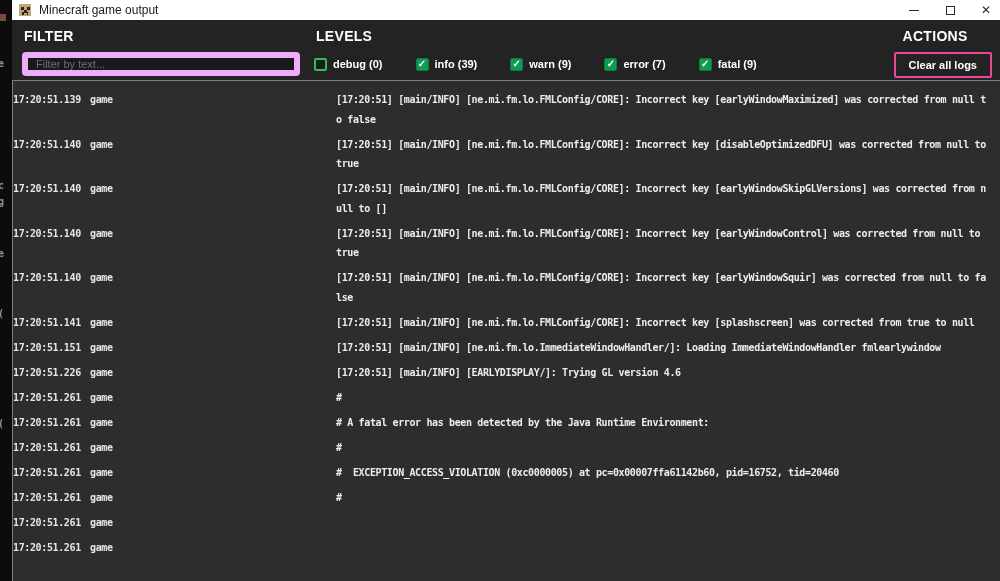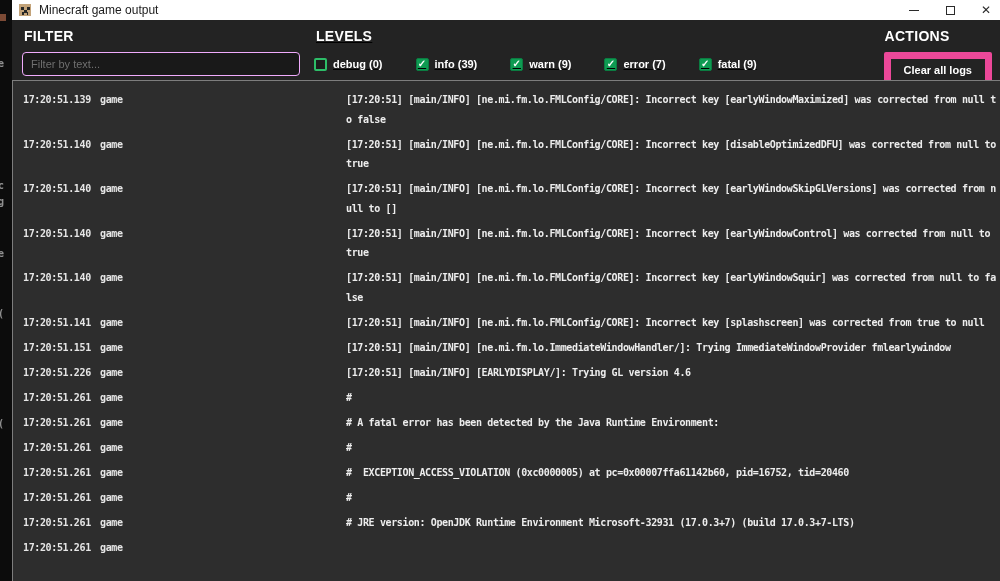--- a/index.html
+++ b/index.html
@@ -22,41 +22,41 @@
   .win-controls { margin-left:auto; display:flex; height:100%; }
   .win-btn { width:36px; height:100%; display:flex; align-items:center; justify-content:center; cursor:default; }
   .ico-min { width:10px; height:1px; background:#2b2b2b; }
   .ico-max { width:9px; height:9px; border:1px solid #2b2b2b; }
   .ico-close { font-size:12px; color:#2b2b2b; line-height:1; }
 
   
   .header { height:60px; background:#232323; display:flex; padding:6px 10px 8px 10px; }
   .sec-label { font-size:14px; font-weight:700; color:#ffffff; letter-spacing:.3px; margin:2px 0 8px 2px; }
   .sec-filter { width:282px; }
-  .filter-input { width:278px; height:24px; background:#191919; border:1px solid #f0abfc;
+  .filter-input { width:278px; height:24px; background:#191919; border:6px solid #f0abfc;
                   border-radius:4px; color:#cccccc; font-size:11px; padding:0 8px; outline:none; }
   .filter-input::placeholder { color:#6f6f6f; }
-  .sec-levels { flex:1 1 auto; margin-left:10px;text-decoration:underline; }
+  .sec-levels { flex:1 1 auto; margin-left:10px; }
   .levels-row { display:flex; align-items:center; height:24px; gap:33px; }
   .level-item { display:flex; align-items:center; gap:6px; font-size:11px; font-weight:700; color:#ffffff; cursor:default; }
   .cbox { width:13px; height:13px; border-radius:2px; display:flex; align-items:center; justify-content:center; }
   .cbox.checked { background:#0e9b52; border:1px solid #0b7c41; color:#ffffff; font-size:10px; line-height:1; }
   .cbox.unchecked { background:#1c1c1c; border:2px solid #2dbd68; color:transparent; }
   .sec-actions { margin-left:auto; display:flex; flex-direction:column; align-items:flex-start; padding-right:2px; }
-  .sec-actions .sec-label { margin-left:1px; }
-  .clear-btn { background:transparent; border:7px solid #ec4899; border-radius:2px; color:#ffffff;
+  .sec-actions .sec-label { margin-left:9px; }
+  .clear-btn { background:transparent; border:2px solid #ec4899; border-radius:2px; color:#ffffff;
                font-weight:700; font-size:11px; padding:5px 13px; font-family:"Liberation Sans",sans-serif; }
 
   
   .log-panel { position:absolute; left:0; top:80px; width:992px; height:510px;
                background:#2d2d2d; border:1px solid #7d7d7d; padding-top:6px; overflow:hidden; }
   .log-row { display:flex; padding:3px 0 2.5px 0; }
   .mono { font-family:"DejaVu Sans Mono", monospace; font-weight:700; font-size:10px;
           line-height:19.5px; letter-spacing:-0.37px; color:#ededed; }
-  .cell-time   { width:77px;  margin-left:10px; flex:0 0 auto; color:#e6e6e6; }
+  .cell-time   { width:77px;  margin-left:0; flex:0 0 auto; color:#e6e6e6; }
   .cell-source { width:246px; flex:0 0 auto; color:#e6e6e6; }
   .cell-msg    { width:652px; flex:0 0 auto; white-space:pre-wrap; word-break:break-all; }
 </style>
 </head>
 <body>
 
 <div class="backdrop-strip">
   <div class="backdrop-chip"></div>
   <span style="top:58px">e</span>
   <span style="top:180px">c</span>
@@ -164,21 +164,21 @@
 
   <div class="log-row">
     <div class="mono cell-time">17:20:51.141</div>
     <div class="mono cell-source">game</div>
     <div class="mono cell-msg">[17:20:51] [main/INFO] [ne.mi.fm.lo.FMLConfig/CORE]: Incorrect key [splashscreen] was corrected from true to null</div>
   </div>
 
   <div class="log-row">
     <div class="mono cell-time">17:20:51.151</div>
     <div class="mono cell-source">game</div>
-    <div class="mono cell-msg">[17:20:51] [main/INFO] [ne.mi.fm.lo.ImmediateWindowHandler/]: Trying ImmediateWindowProvider fmlearlywindow</div>
+    <div class="mono cell-msg">[17:20:51] [main/INFO] [ne.mi.fm.lo.ImmediateWindowHandler/]: Loading ImmediateWindowHandler fmlearlywindow</div>
   </div>
 
   <div class="log-row">
     <div class="mono cell-time">17:20:51.226</div>
     <div class="mono cell-source">game</div>
     <div class="mono cell-msg">[17:20:51] [main/INFO] [EARLYDISPLAY/]: Trying GL version 4.6</div>
   </div>
 
   <div class="log-row">
     <div class="mono cell-time">17:20:51.261</div>
@@ -206,21 +206,20 @@
 
   <div class="log-row">
     <div class="mono cell-time">17:20:51.261</div>
     <div class="mono cell-source">game</div>
     <div class="mono cell-msg">#</div>
   </div>
 
   <div class="log-row">
     <div class="mono cell-time">17:20:51.261</div>
     <div class="mono cell-source">game</div>
-    <div class="mono cell-msg"># JRE version: OpenJDK Runtime Environment Microsoft-32931 (17.0.3+7) (build 17.0.3+7-LTS)</div>
   </div>
 
   <div class="log-row">
     <div class="mono cell-time">17:20:51.261</div>
     <div class="mono cell-source">game</div>
   </div>
 </div>
 </div>
 
 </body></html>

